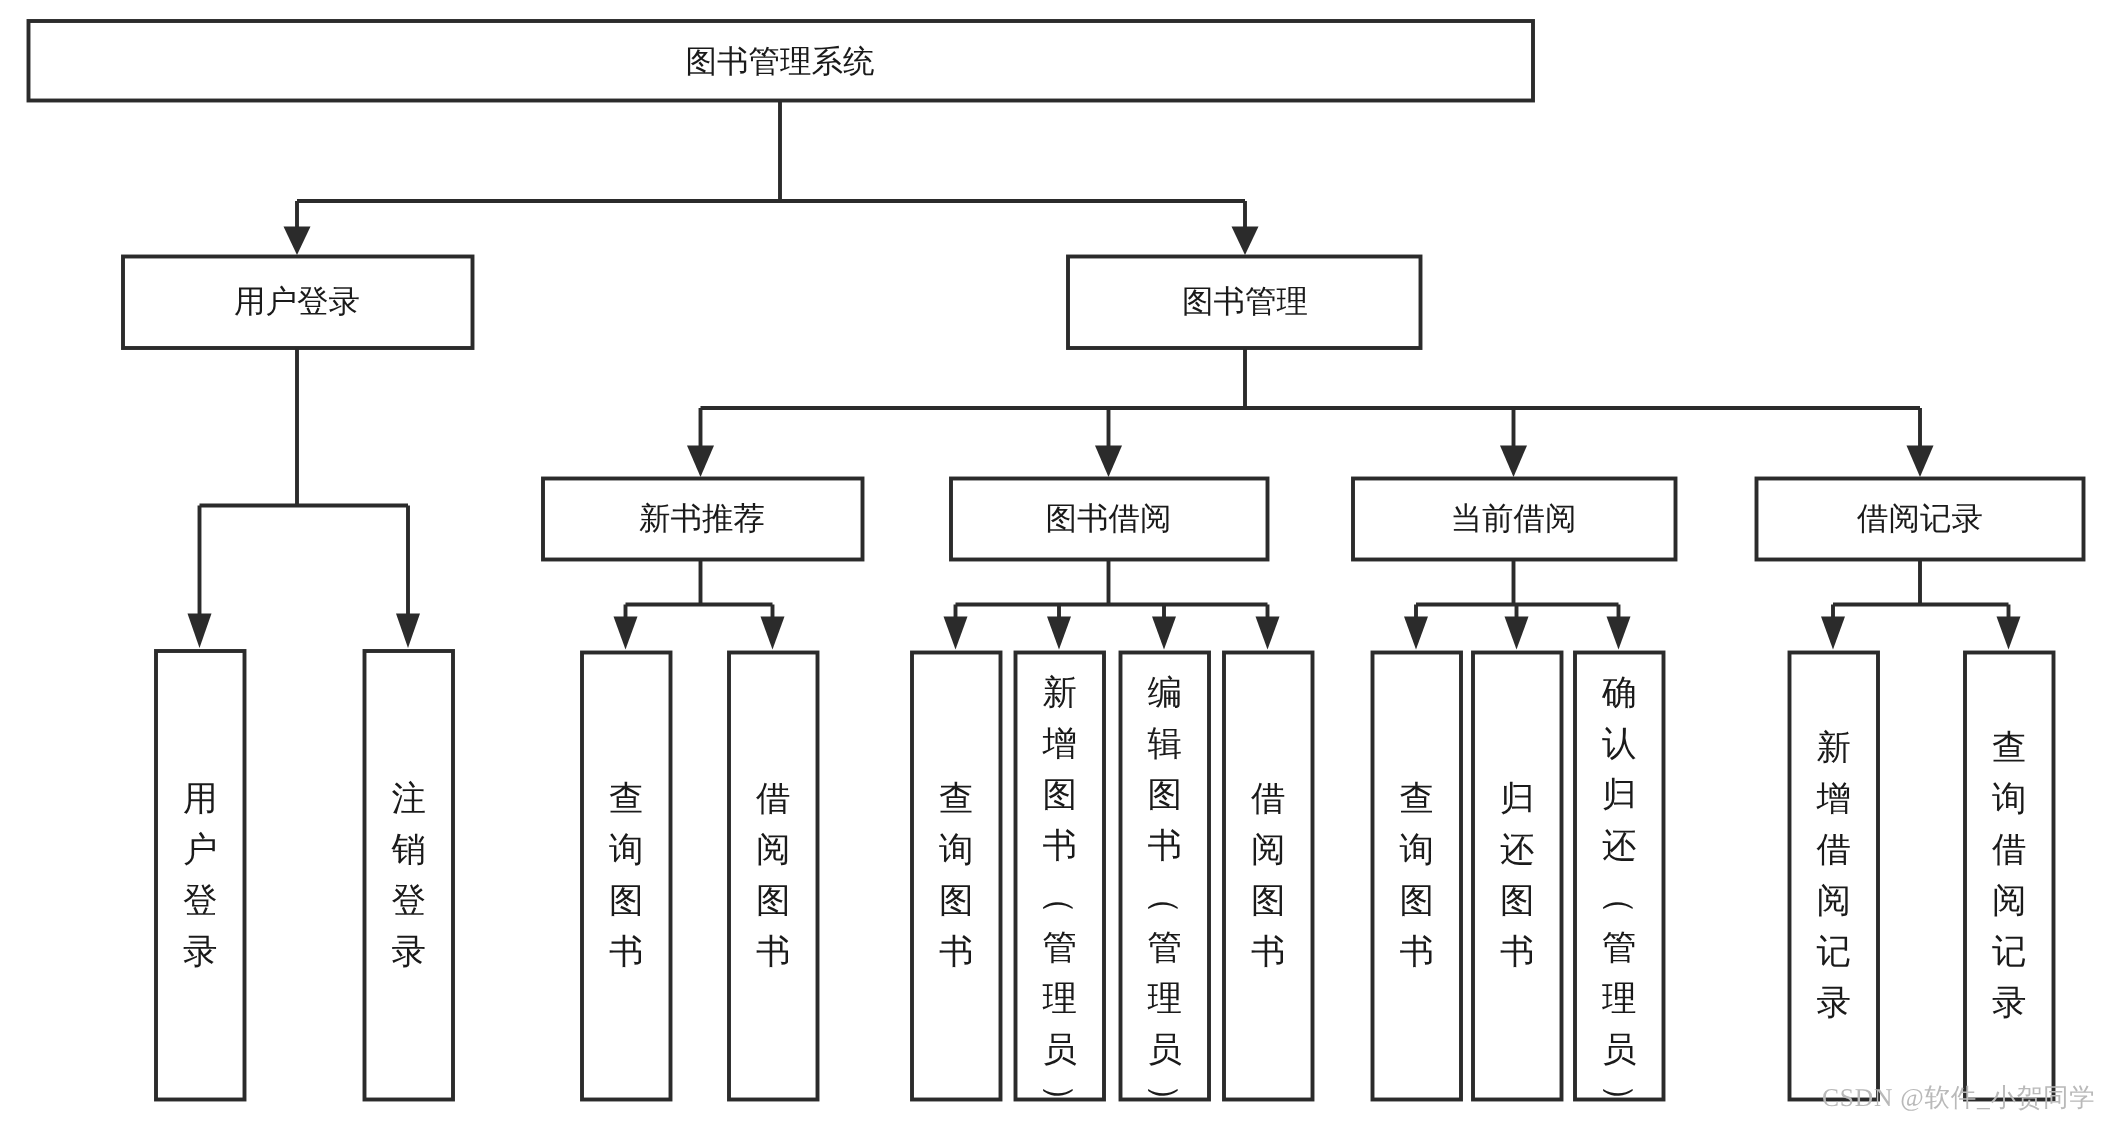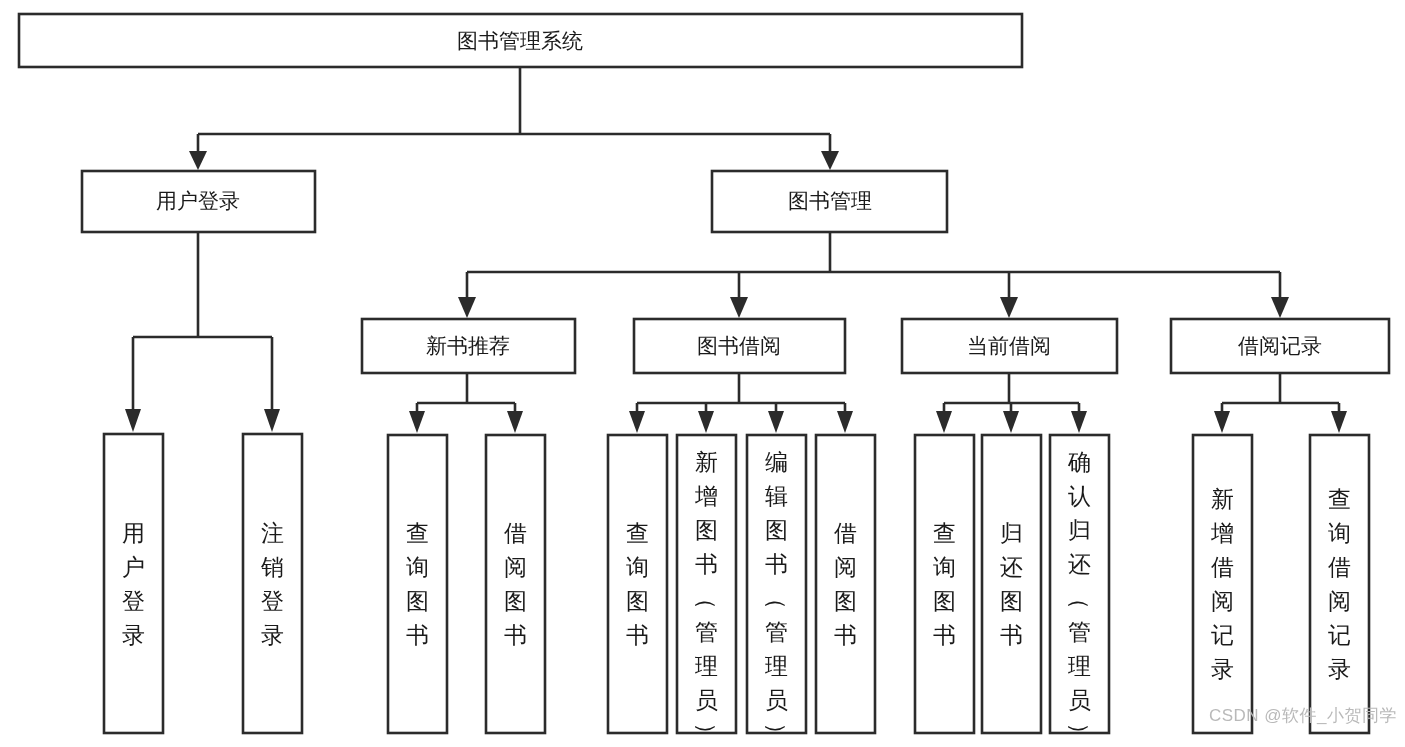--- a/index.html
+++ b/index.html
@@ -44,22 +44,22 @@
   .node-label-h {
     font-family: "DejaVu Sans", "Liberation Sans", sans-serif;
     font-size: 21px;
     fill: #1a1a1a;
     text-anchor: middle;
     dominant-baseline: middle;
   }
   .watermark-text {
     position: absolute;
     right: 8px;
-    bottom: 20px;
-    font-family: Liberation Sans, sans-serif;
+    bottom: 4px;
+    font-family: Liberation Serif, serif;
     font-size: 17px;
     color: #b9b9b9;
     letter-spacing: 0.5px;
     white-space: nowrap;
     user-select: none;
   }
 </style>
 </head>
 <body>
 

